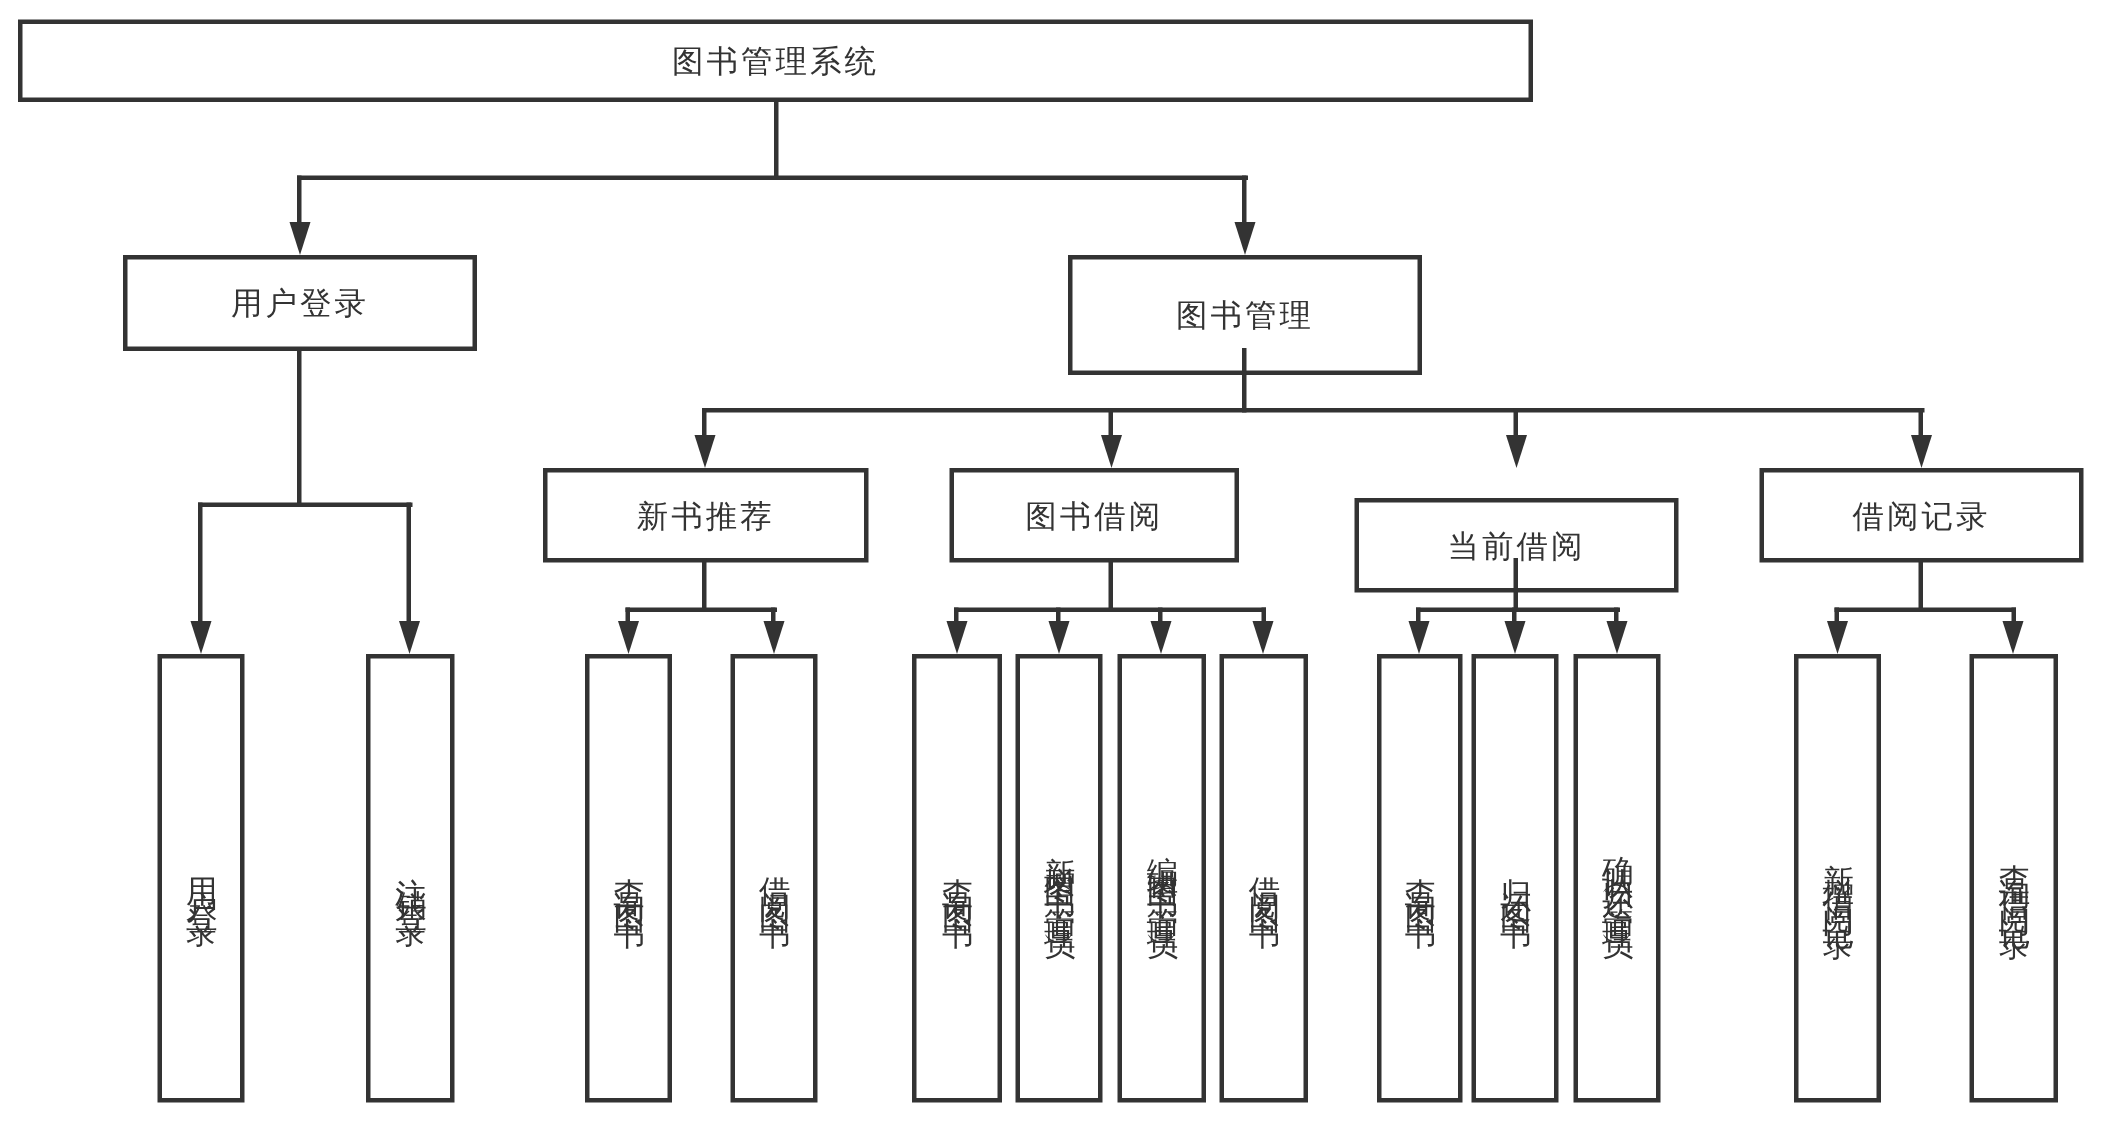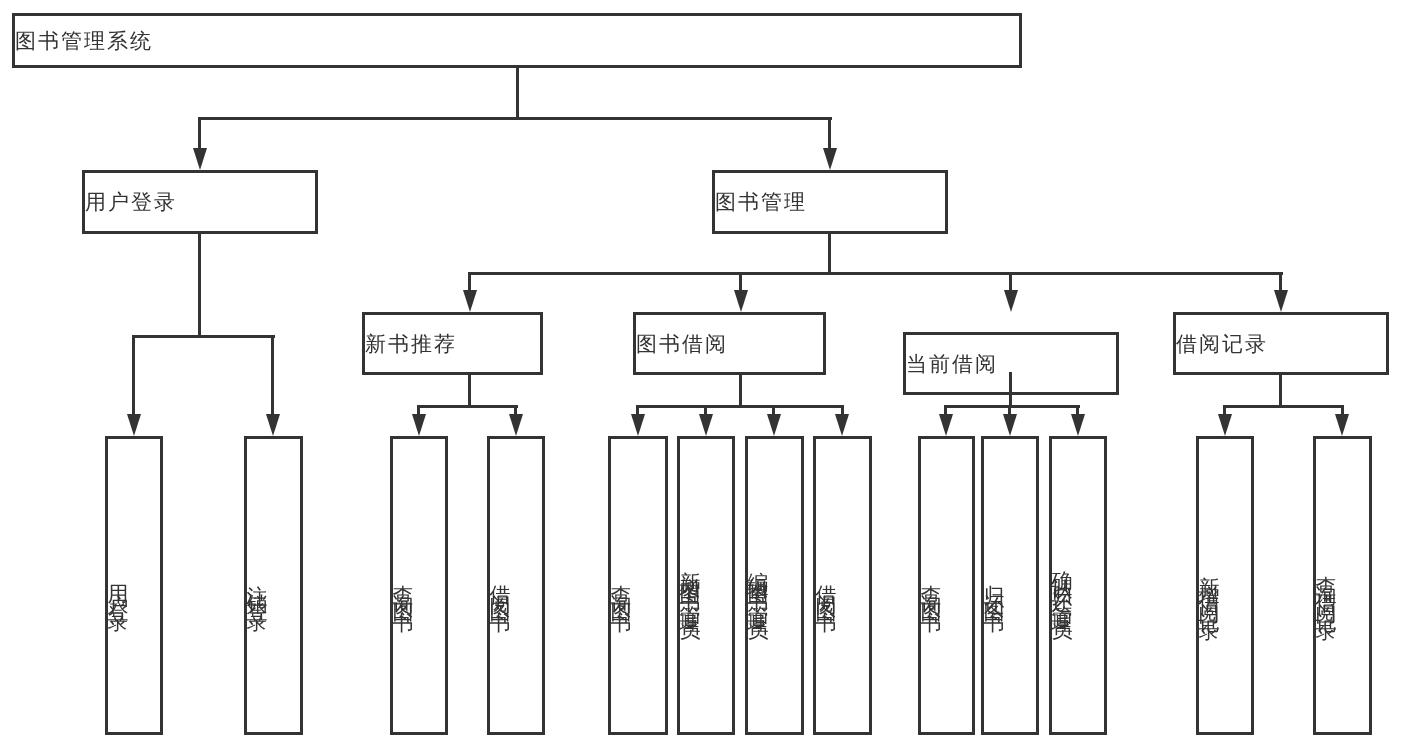--- a/index.html
+++ b/index.html
@@ -5,21 +5,21 @@
   :root{
     --line:#333333; --text:#333333; --bg:#ffffff; --wm:#b4b4b4;
   }
   html,body{margin:0;padding:0;background:var(--bg);}
   .canvas{
     position:relative; width:1405px; height:747px; background:var(--bg);
     font-family:"Liberation Sans","DejaVu Sans",sans-serif; overflow:hidden;
   }
   .box{
     position:absolute; box-sizing:border-box; border:3px solid var(--line);
-    background:var(--bg); display:flex; align-items:center; justify-content:flex-start;
+    background:var(--bg); display:flex; align-items:center; justify-content:center;
   }
   .box .lbl{
     color:var(--text); font-size:21px; letter-spacing:2px; white-space:nowrap;
   }
   .leaf .lbl{
     writing-mode:vertical-rl; text-orientation:mixed; letter-spacing:9px;
     font-size:21px; line-height:1; white-space:nowrap;
   }
   .vline{position:absolute; width:3px; background:var(--line);}
   .hline{position:absolute; height:3px; background:var(--line);}
@@ -39,25 +39,25 @@
 
 <div class="canvas">
 
   <div class="box" style="left:12px;top:13px;width:1010px;height:55px;">
     <span class="lbl">图书管理系统</span>
   </div>
 
   <div class="box" style="left:82px;top:170px;width:236px;height:64px;">
     <span class="lbl">用户登录</span>
   </div>
-  <div class="box" style="left:712px;top:170px;width:236px;height:64px;">
+  <div class="box" style="left:712px;top:170px;width:236px;height:80px;">
     <span class="lbl">图书管理</span>
   </div>
 
-  <div class="box" style="left:362px;top:312px;width:181px;height:63px;">
+  <div class="box" style="left:362px;top:312px;width:217px;height:63px;">
     <span class="lbl">新书推荐</span>
   </div>
   <div class="box" style="left:633px;top:312px;width:193px;height:63px;">
     <span class="lbl">图书借阅</span>
   </div>
   <div class="box" style="left:903px;top:312px;width:216px;height:63px;margin-top:20px;">
     <span class="lbl">当前借阅</span>
   </div>
   <div class="box" style="left:1173px;top:312px;width:216px;height:63px;">
     <span class="lbl">借阅记录</span>

